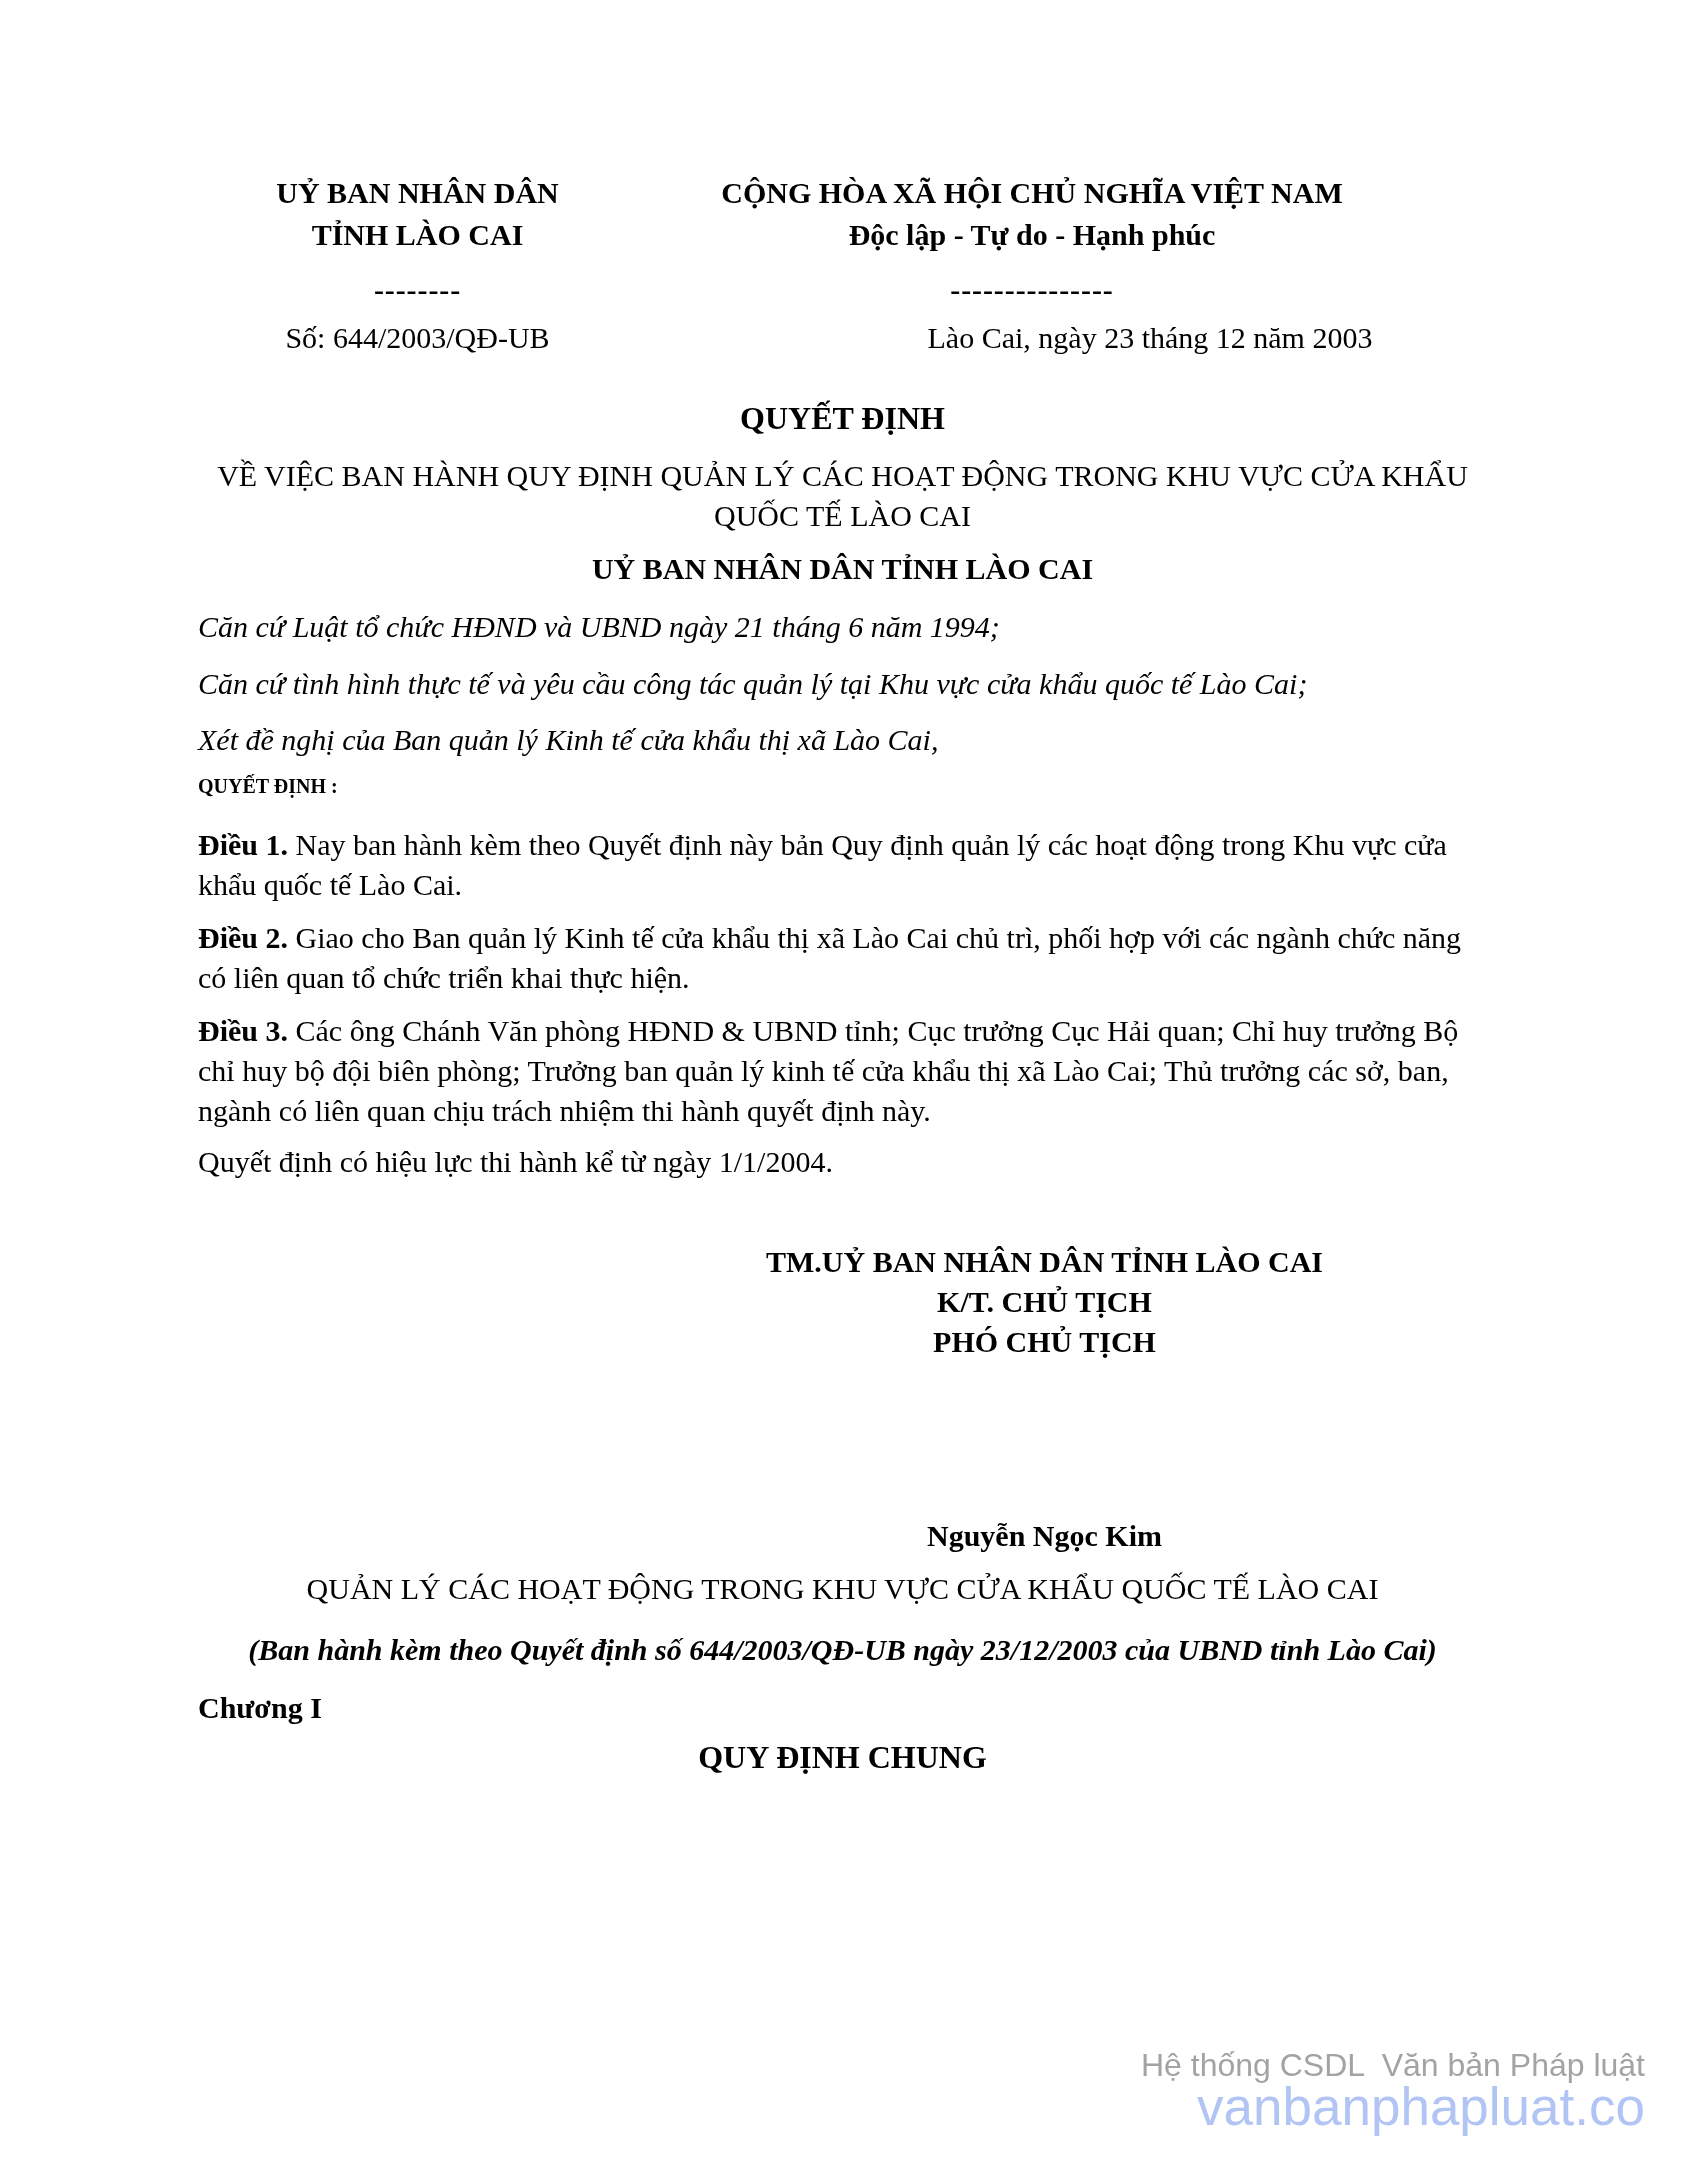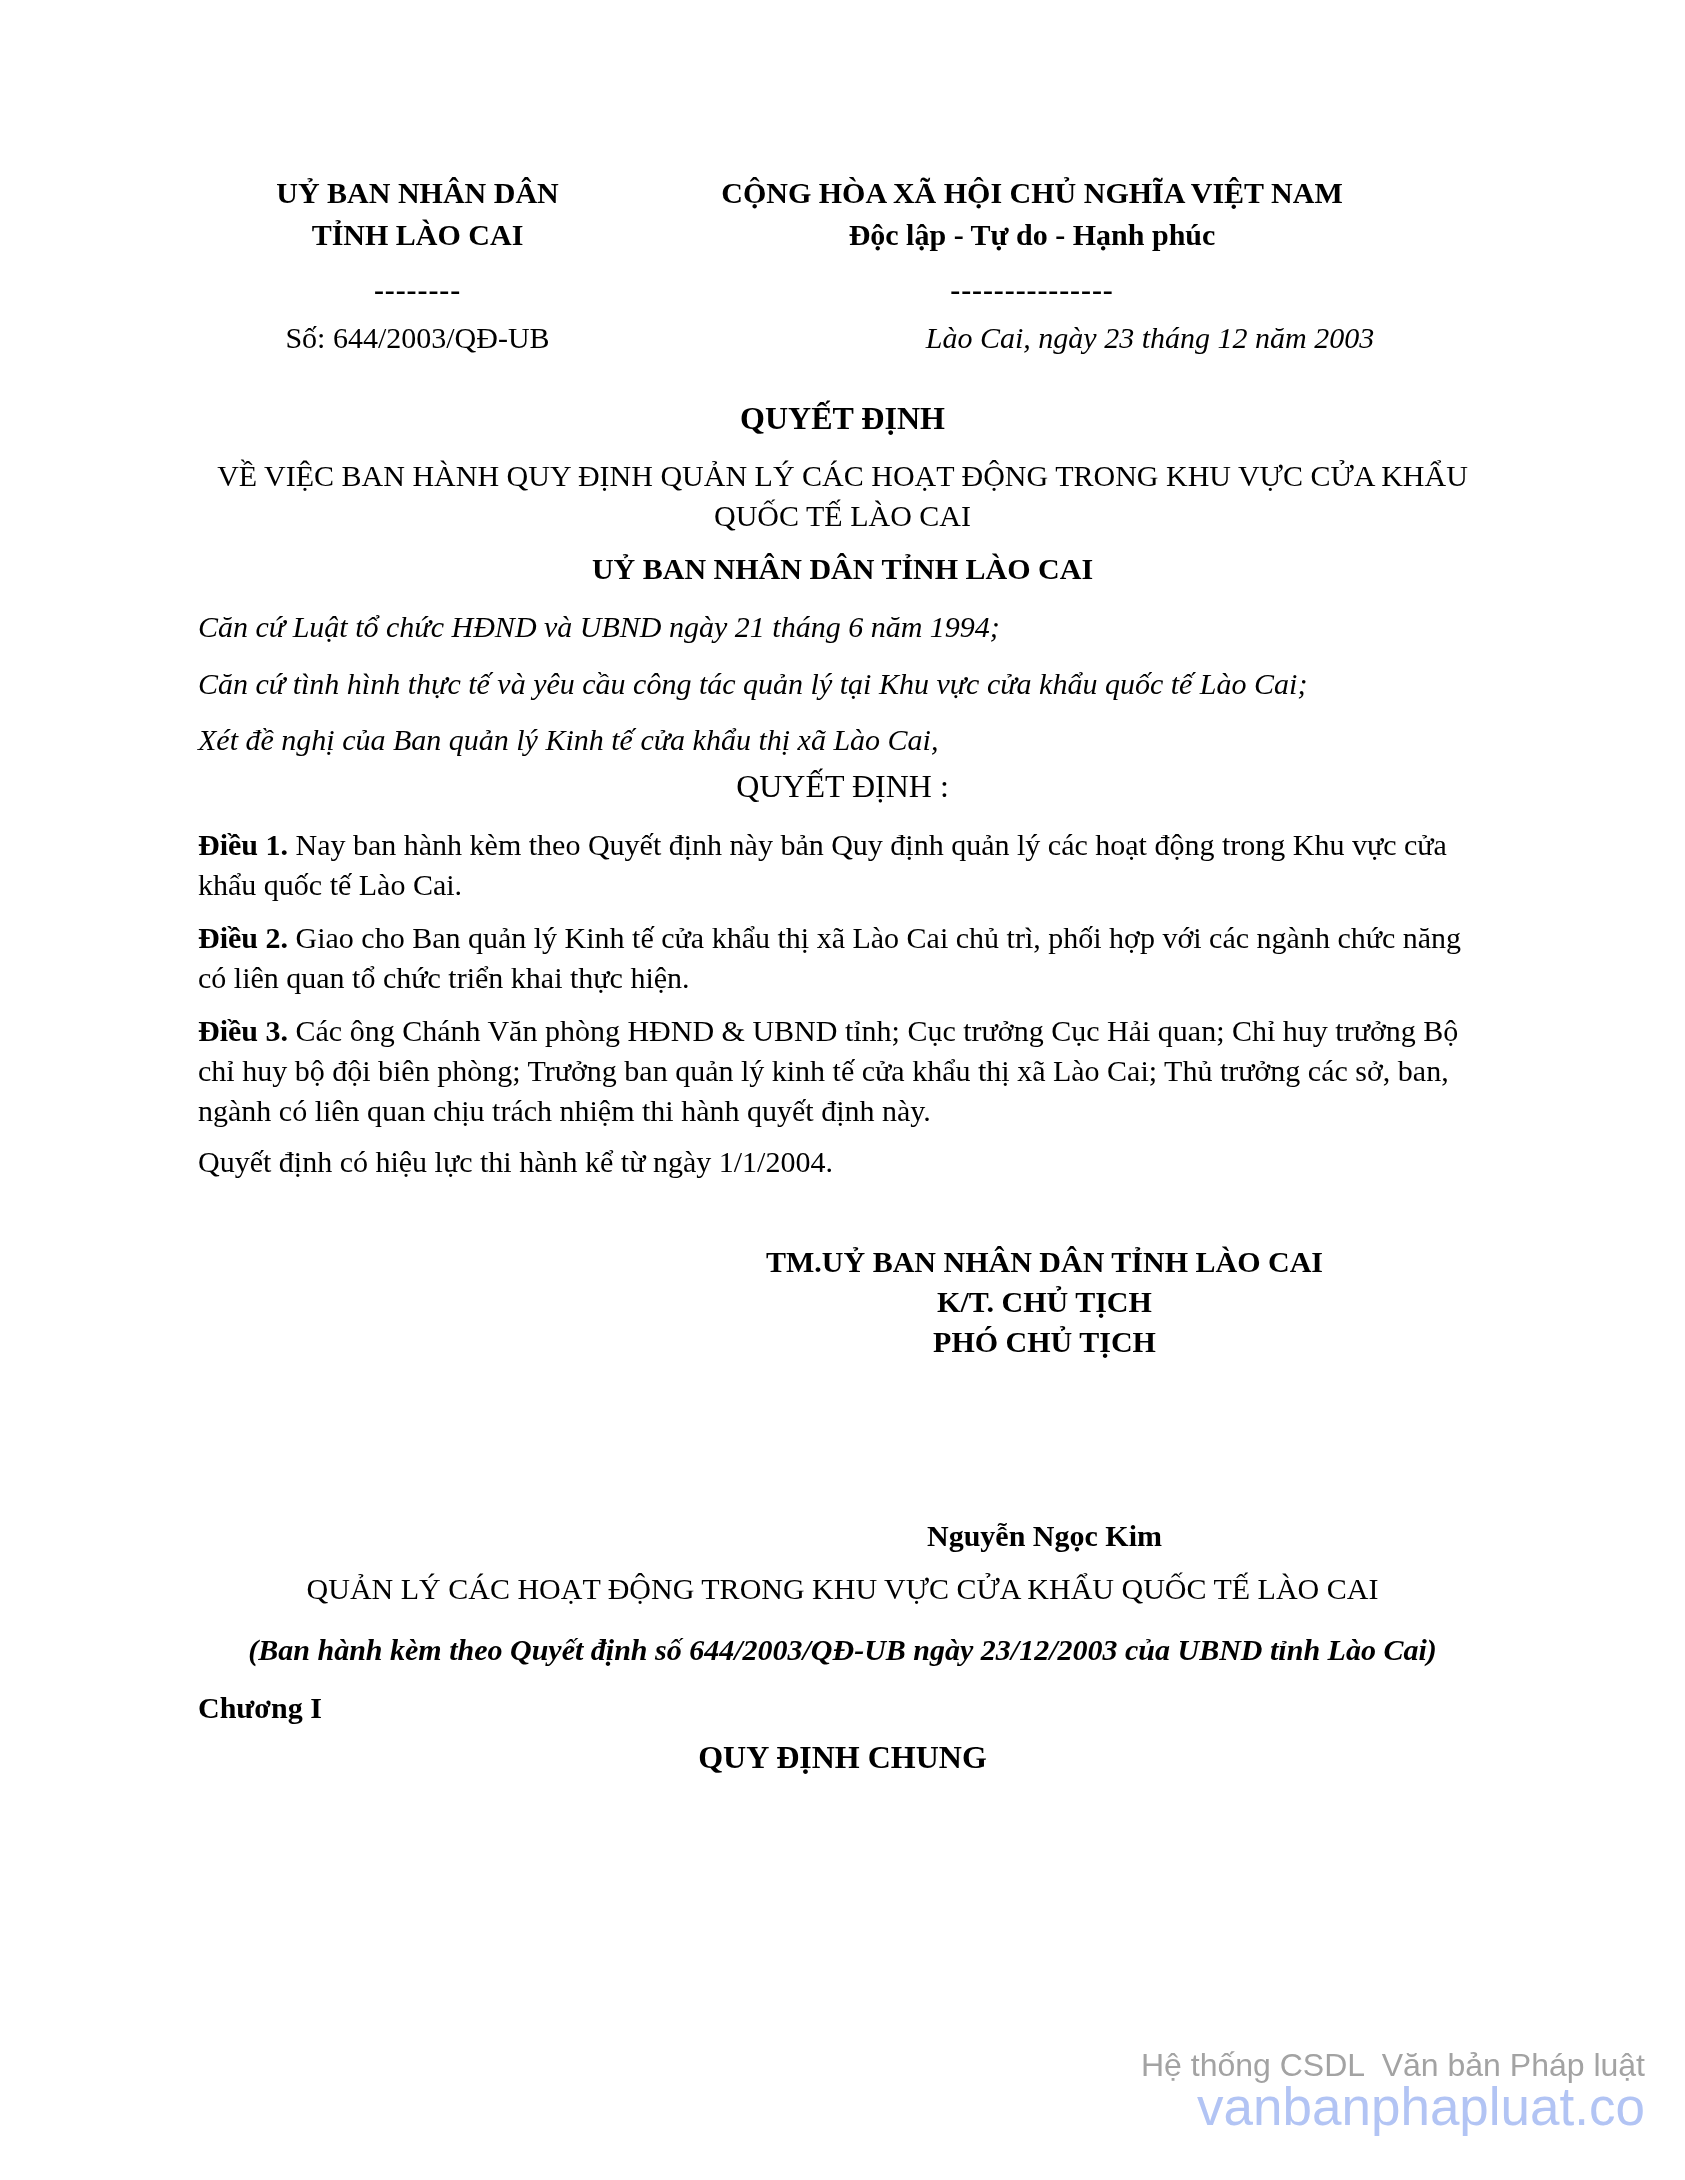--- a/index.html
+++ b/index.html
@@ -17,29 +17,29 @@
   }
   .page div { line-height: 40px; }
 
   
   .header { display: flex; }
   .header-left  { width: 439px; text-align: center; }
   .header-right { flex: 1; text-align: center; position: relative; left: -30px; }
   .header .org-line { line-height: 42px; font-weight: bold; }
   .header .divider { line-height: 26px; margin-top: 21px; font-weight: bold; letter-spacing: 0.9px; }
   .header .num-row { line-height: 42px; margin-top: 14px; }
-  .dateline { font-style: italic; position: relative; left: 118px; }
+  .dateline { position: relative; left: 118px; }
 
   
   .dec-heading   { margin-top: 39px; line-height: 42px; font-weight: bold; text-align: center; font-size: 32px; }
   .dec-subject   { margin-top: 17.6px; text-align: center; max-width: 1299px; margin-left: auto; margin-right: auto; }
   .dec-issuer    { margin-top: 13px; text-align: center; font-weight: bold; }
   .recital       { margin-top: 16.7px; font-style: italic; }
   .recital.first { margin-top: 18.4px; }
-  .order-heading { margin-top: 5.3px; line-height: 42px; font-weight: normal; text-align: center; font-size: 32px; }
+  .order-heading { margin-top: 5.3px; line-height: 42px; font-weight: bold; font-size: 20px; }
   .article       { margin-top: 13px; }
   .article.first { margin-top: 19.3px; }
   .article-label { font-weight: bold; }
   .note          { margin-top: 11.4px; }
 
   
   .sig-wrap  { margin-top: 60px; text-align: center; }
   .sig-inner { display: inline-block; position: relative; left: 202px; text-align: center; }
   .sig-line  { line-height: 39px; font-weight: bold; }
   .sig-name  { margin-top: 154px; line-height: 39px; font-weight: bold; }

